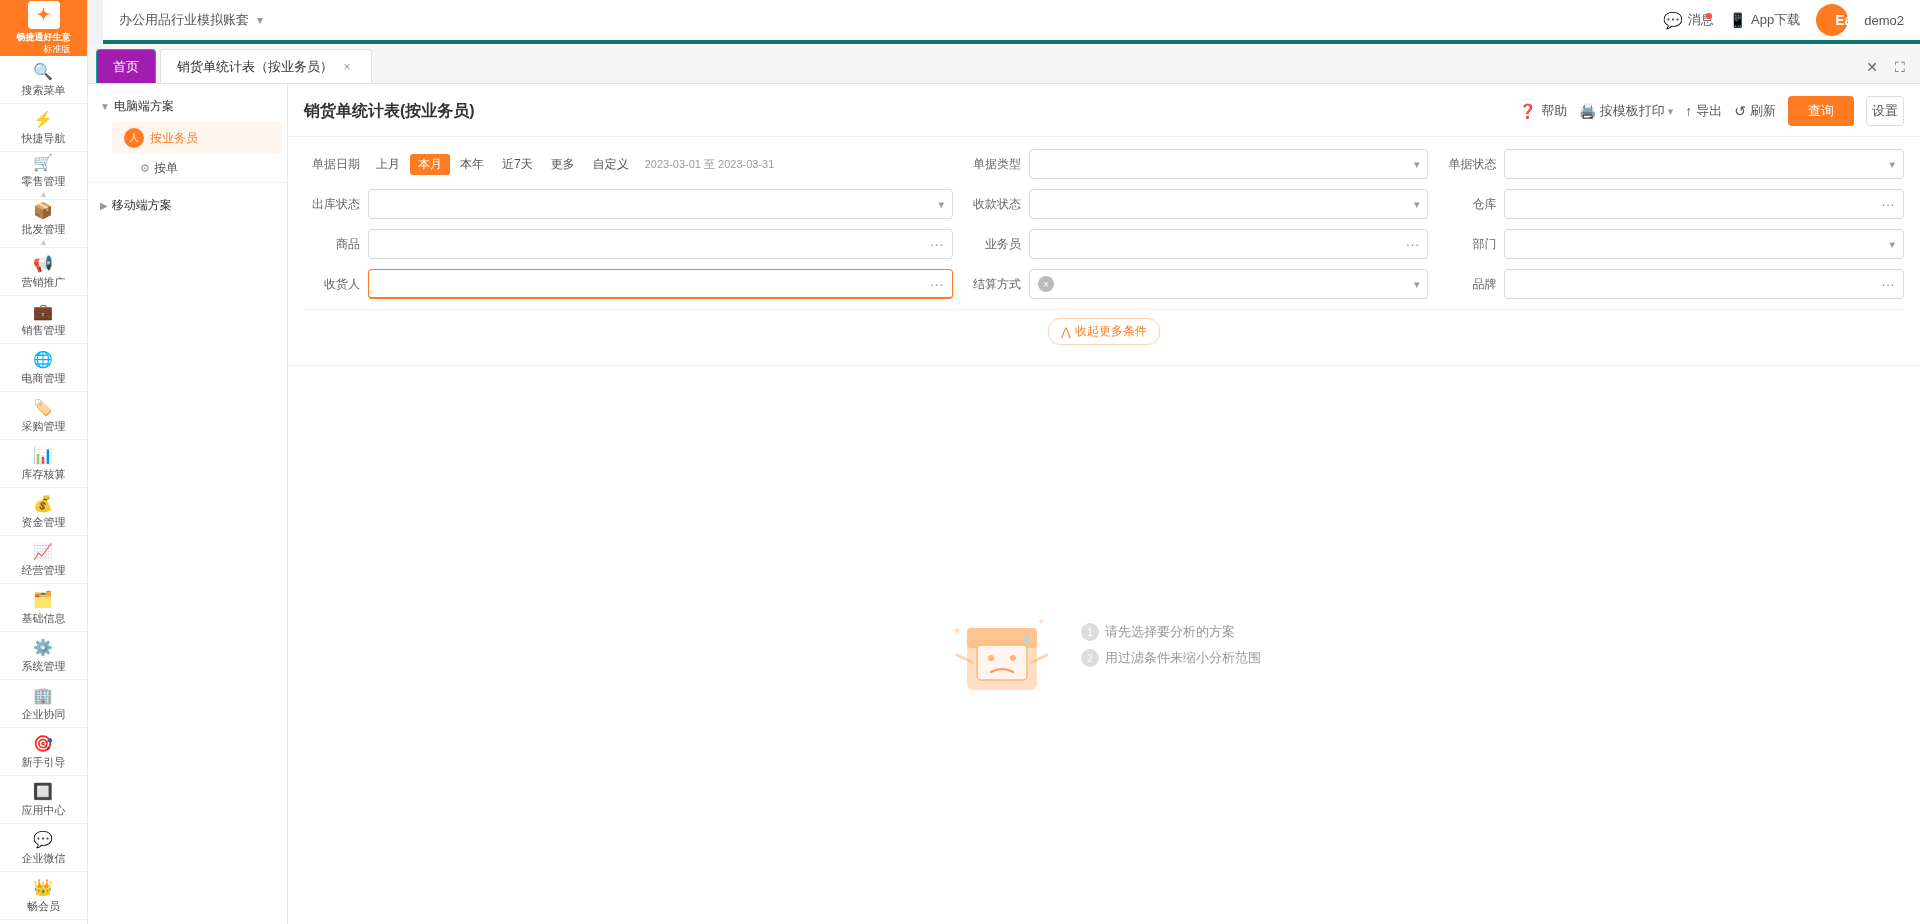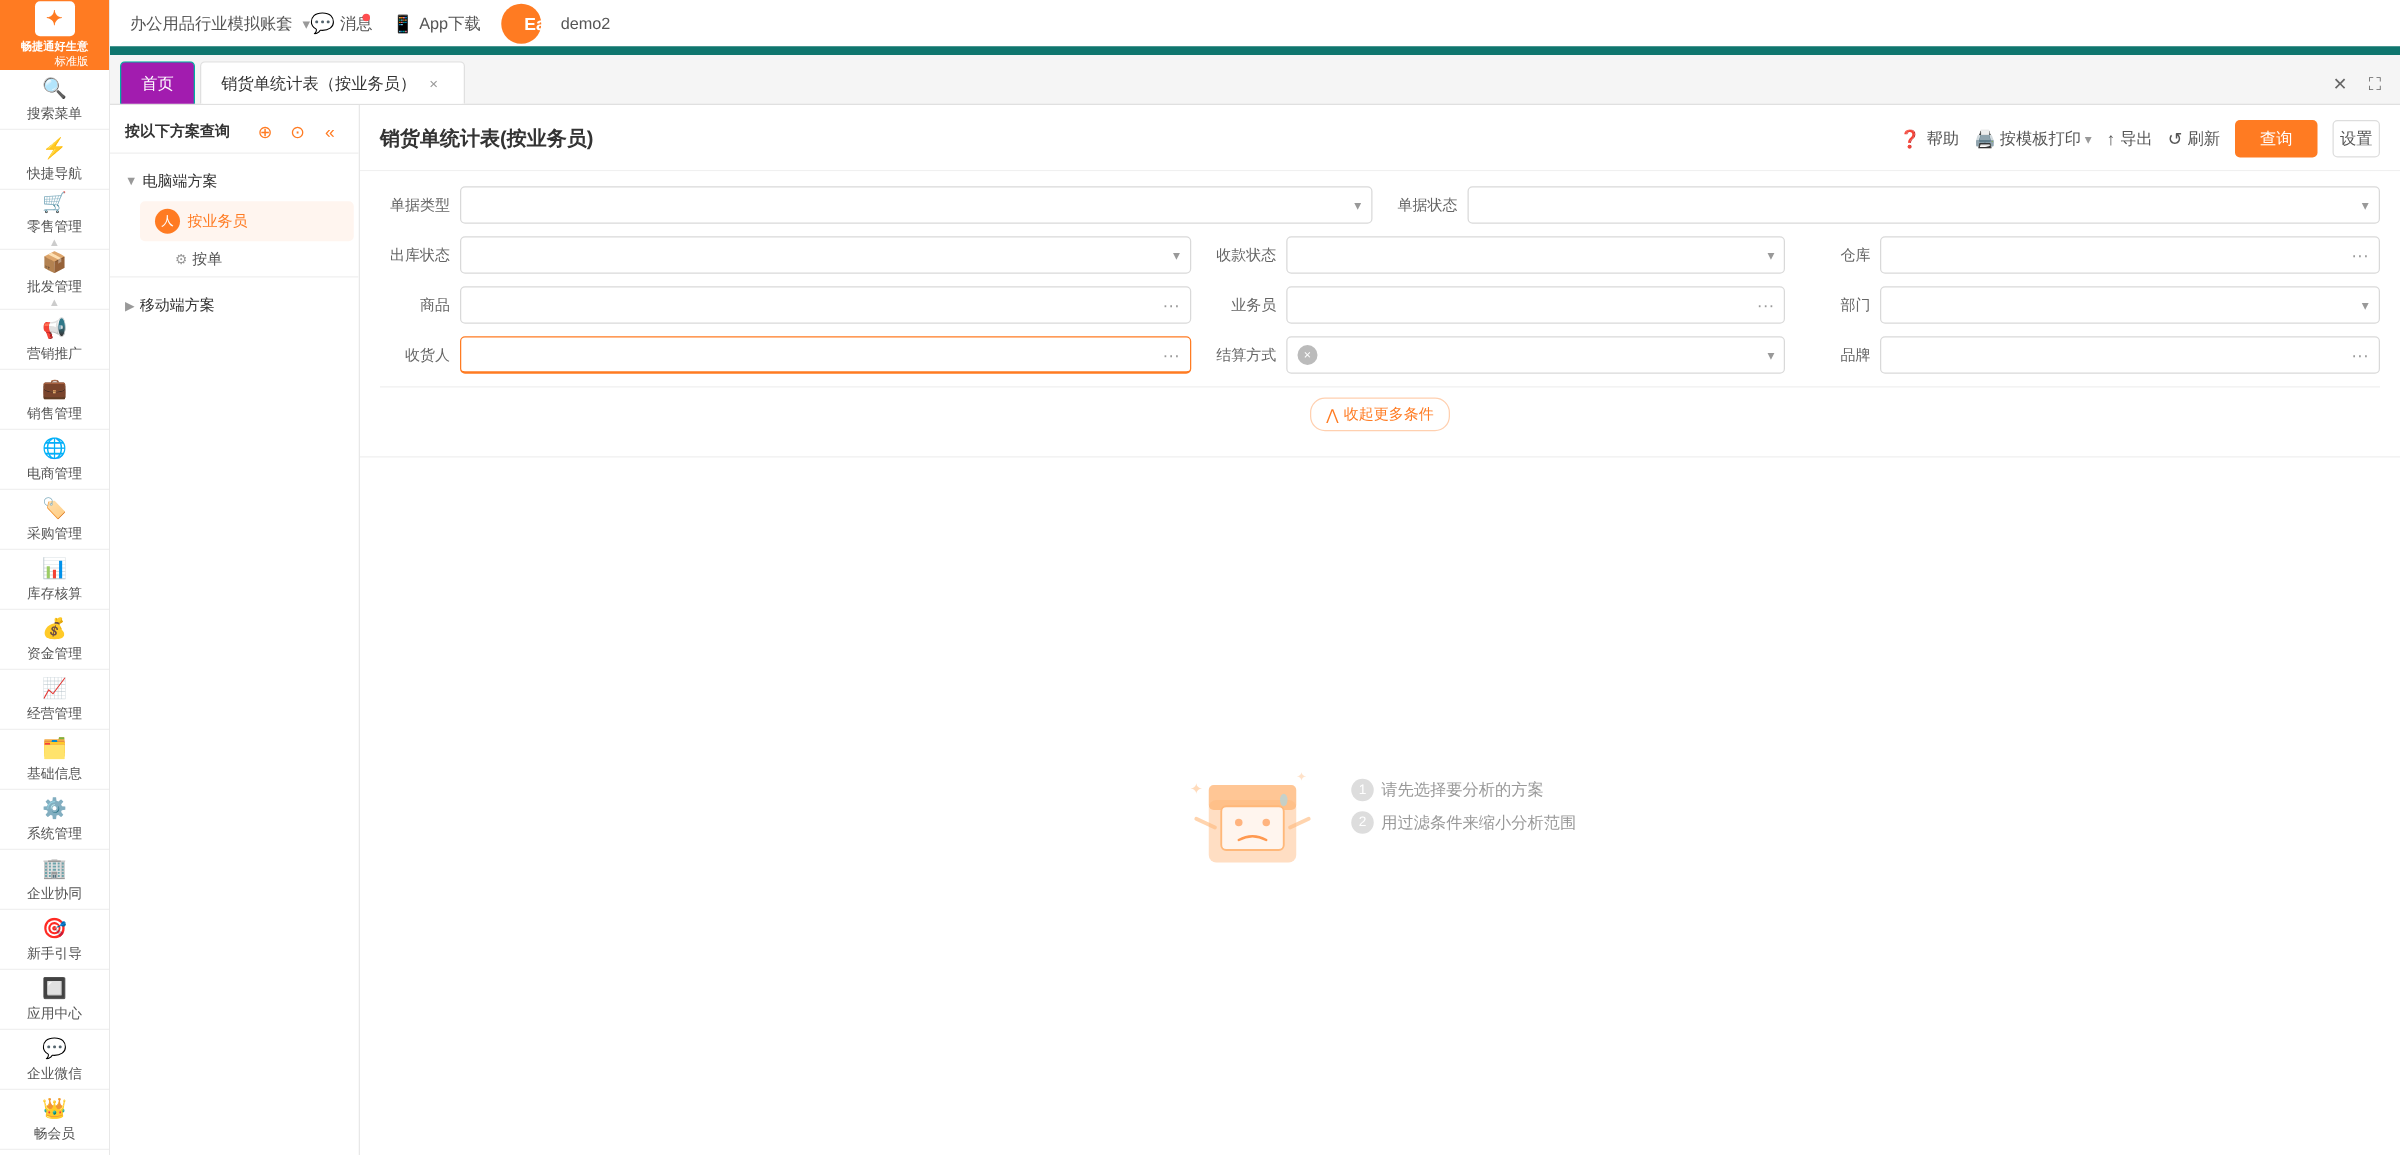--- a/index.html
+++ b/index.html
@@ -68,24 +68,25 @@
       flex-direction: column;
       overflow: hidden;
     }
 
     
     .top-header {
       height: 44px;
       background: #fff;
       display: flex;
       align-items: center;
-      justify-content: flex-start;
+      justify-content: space-between;
       padding: 0 16px;
-      border-bottom: 7px solid #0f766e;
+      border-bottom: 4px solid #0f766e;
       z-index: 10;
+      margin-left: 15px;
     }
     .top-header-left {
       display: flex;
       align-items: center;
       gap: 8px;
       font-size: 13px;
       color: #555;
     }
     .top-header-right {
       display: flex;
@@ -654,34 +655,20 @@
     </div>
     <div class="tab-controls">
       <div class="tab-ctrl-btn">✕</div>
       <div class="tab-ctrl-btn">⛶</div>
     </div>
   </div>
 
   <div class="content-area">
 
     <div class="left-panel">
-      <div class="left-panel-header">
-        <span class="left-panel-header-title">按以下方案查询</span>
-        <div class="left-panel-actions">
-          <div class="lp-action-btn">
-            <span>⊕</span>
-          </div>
-          <div class="lp-action-btn">
-            <span>⊙</span>
-          </div>
-          <div class="lp-action-btn">
-            <span>«</span>
-          </div>
-        </div>
-      </div>
 
       <div class="tree-section">
 
         <div class="tree-parent">
           <div class="tree-parent-label">
             <span class="tree-arrow">▼</span>
             <span>电脑端方案</span>
           </div>
           <div class="tree-children">
             <div class="tree-child-item active">
@@ -728,20 +715,34 @@
               <span>刷新</span>
             </div>
             <button class="btn-orange">查询</button>
             <button class="btn-white">设置</button>
           </div>
         </div>
 
         <div class="filter-area">
 
           <div class="filter-row">
+            <div class="filter-col" style="flex:1.4;">
+              <span class="filter-label">单据日期</span>
+              <div style="display:flex;align-items:center;gap:4px;flex:1;">
+                <div class="date-shortcut">
+                  <span class="date-btn">上月</span>
+                  <span class="date-btn active">本月</span>
+                  <span class="date-btn">本年</span>
+                  <span class="date-btn">近7天</span>
+                  <span class="date-btn">更多</span>
+                  <span class="date-btn">自定义</span>
+                </div>
+                <span class="date-range-text">2023-03-01 至 2023-03-31</span>
+              </div>
+            </div>
             <div class="filter-col">
               <span class="filter-label">单据类型</span>
               <div class="filter-control-dropdown" style="flex:1;">
                 <span></span>
                 <span class="chevron-icon">▾</span>
               </div>
             </div>
             <div class="filter-col">
               <span class="filter-label">单据状态</span>
               <div class="filter-control-dropdown" style="flex:1;">

